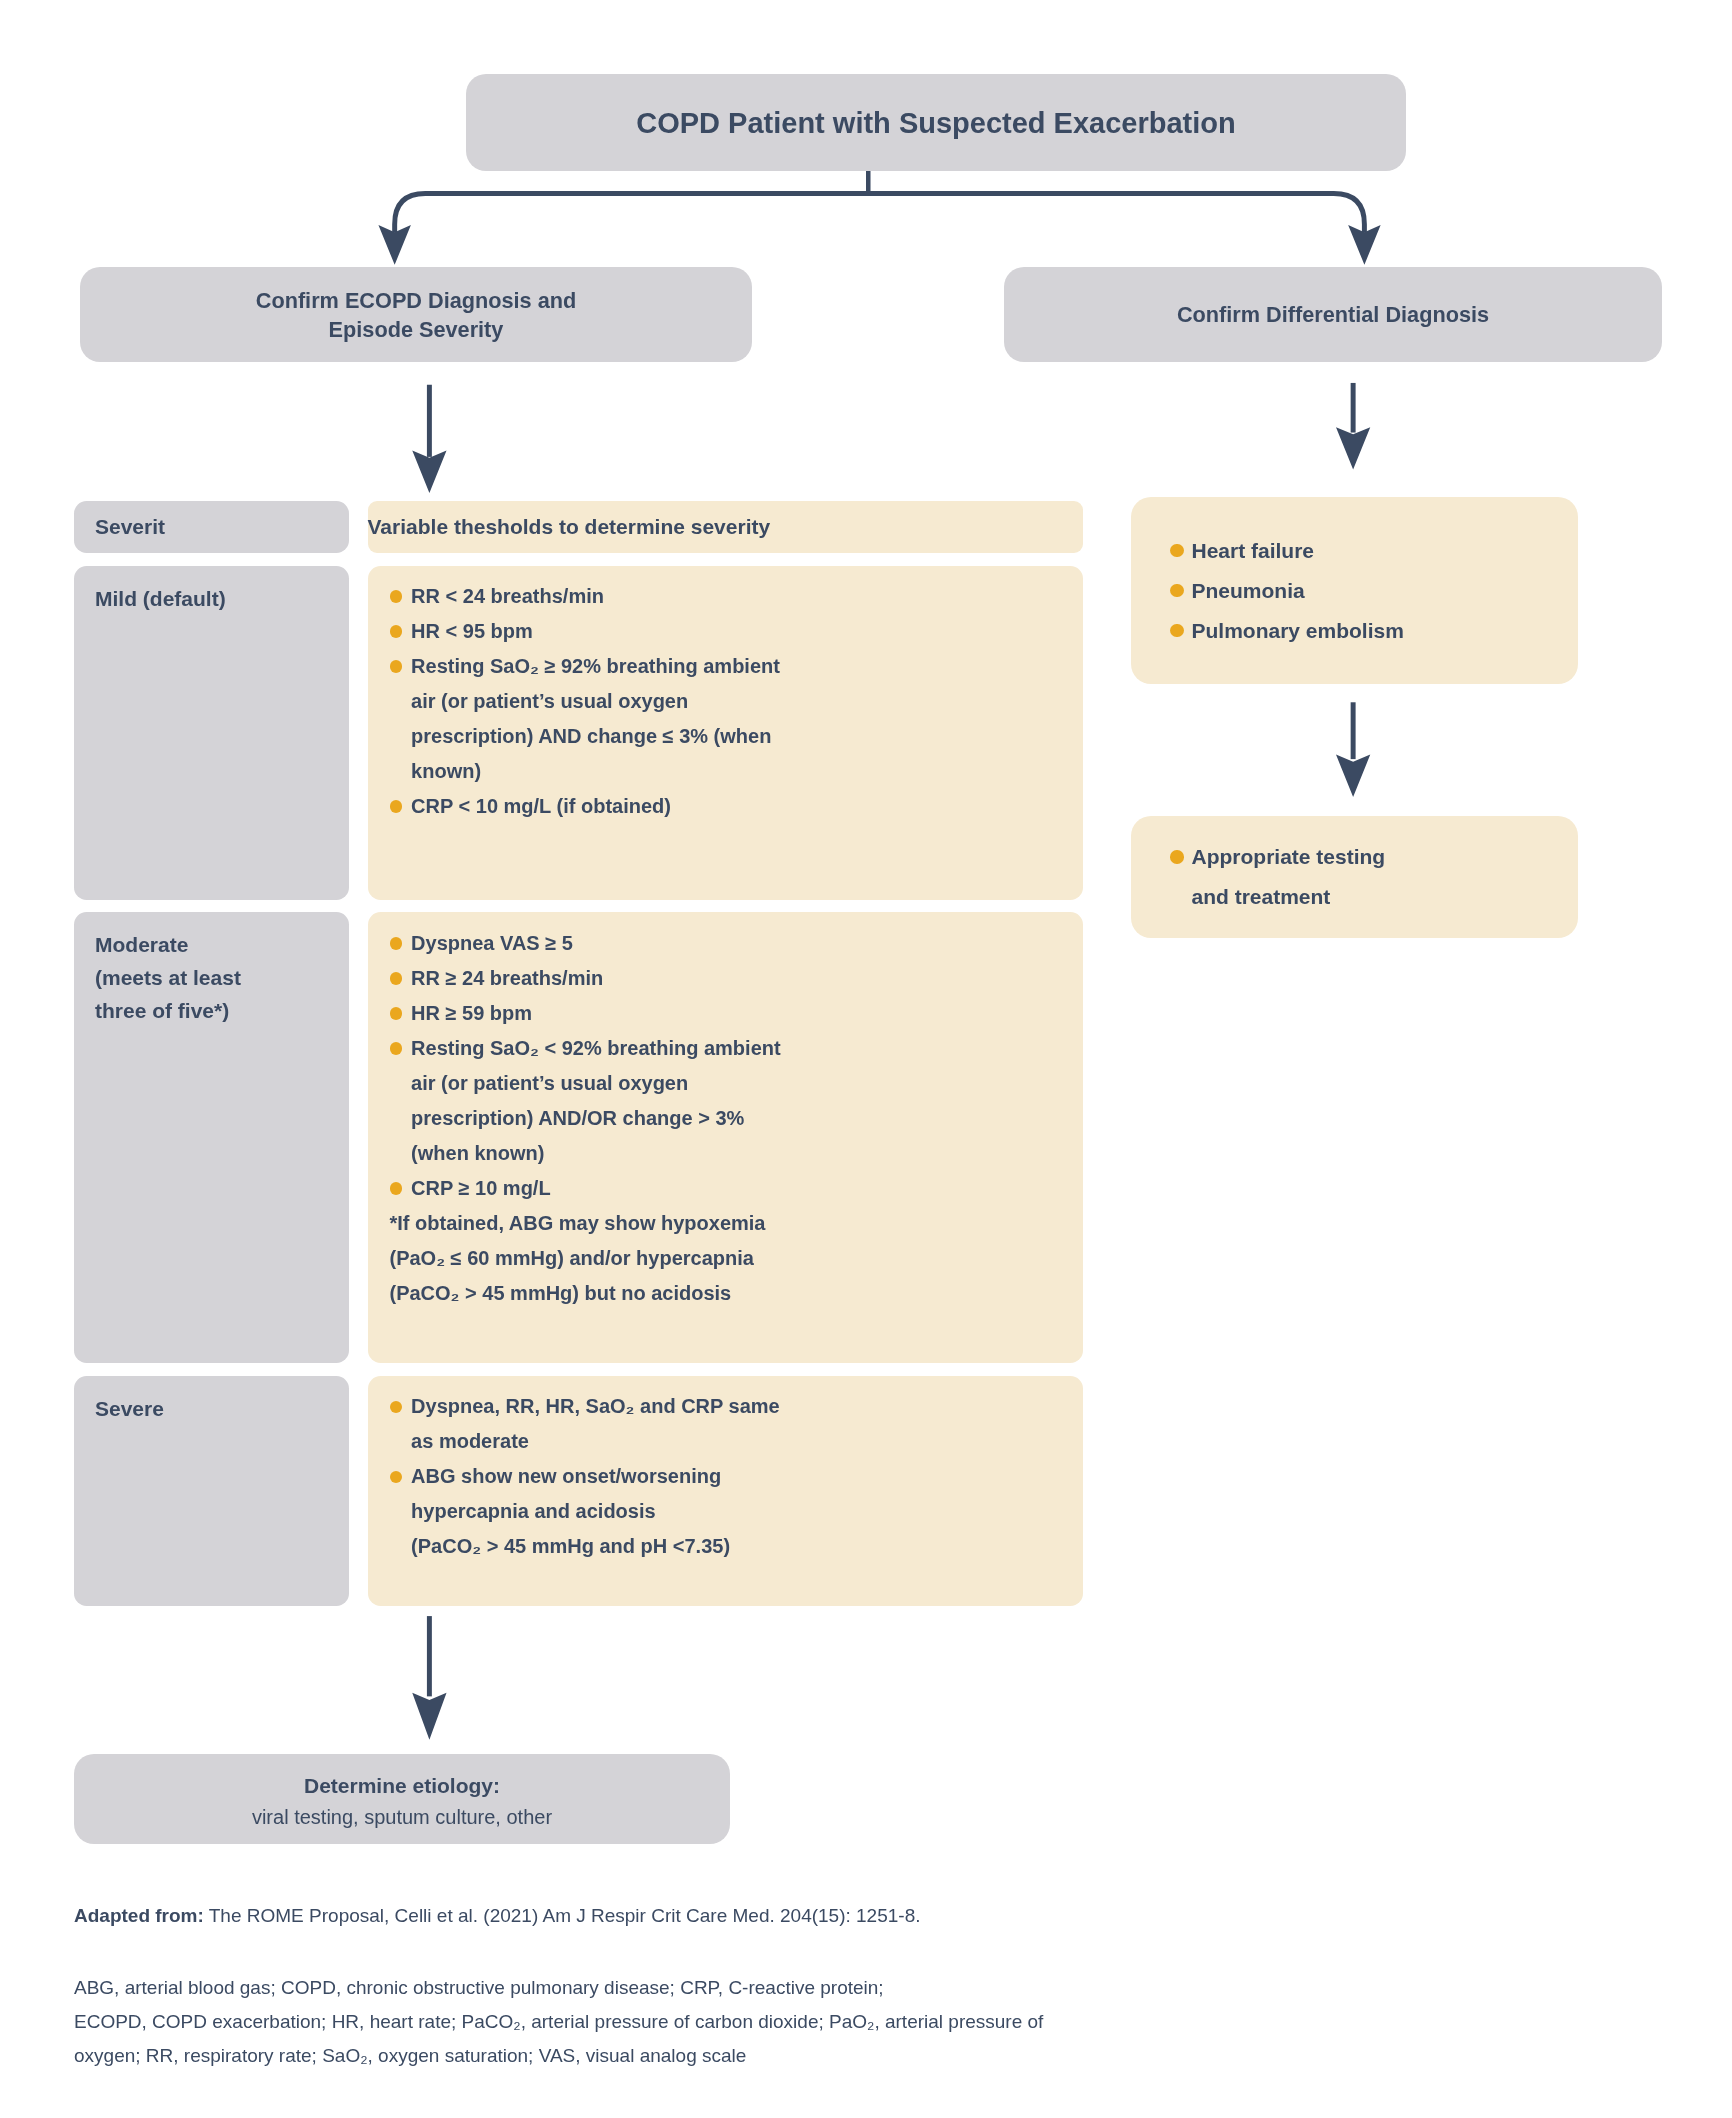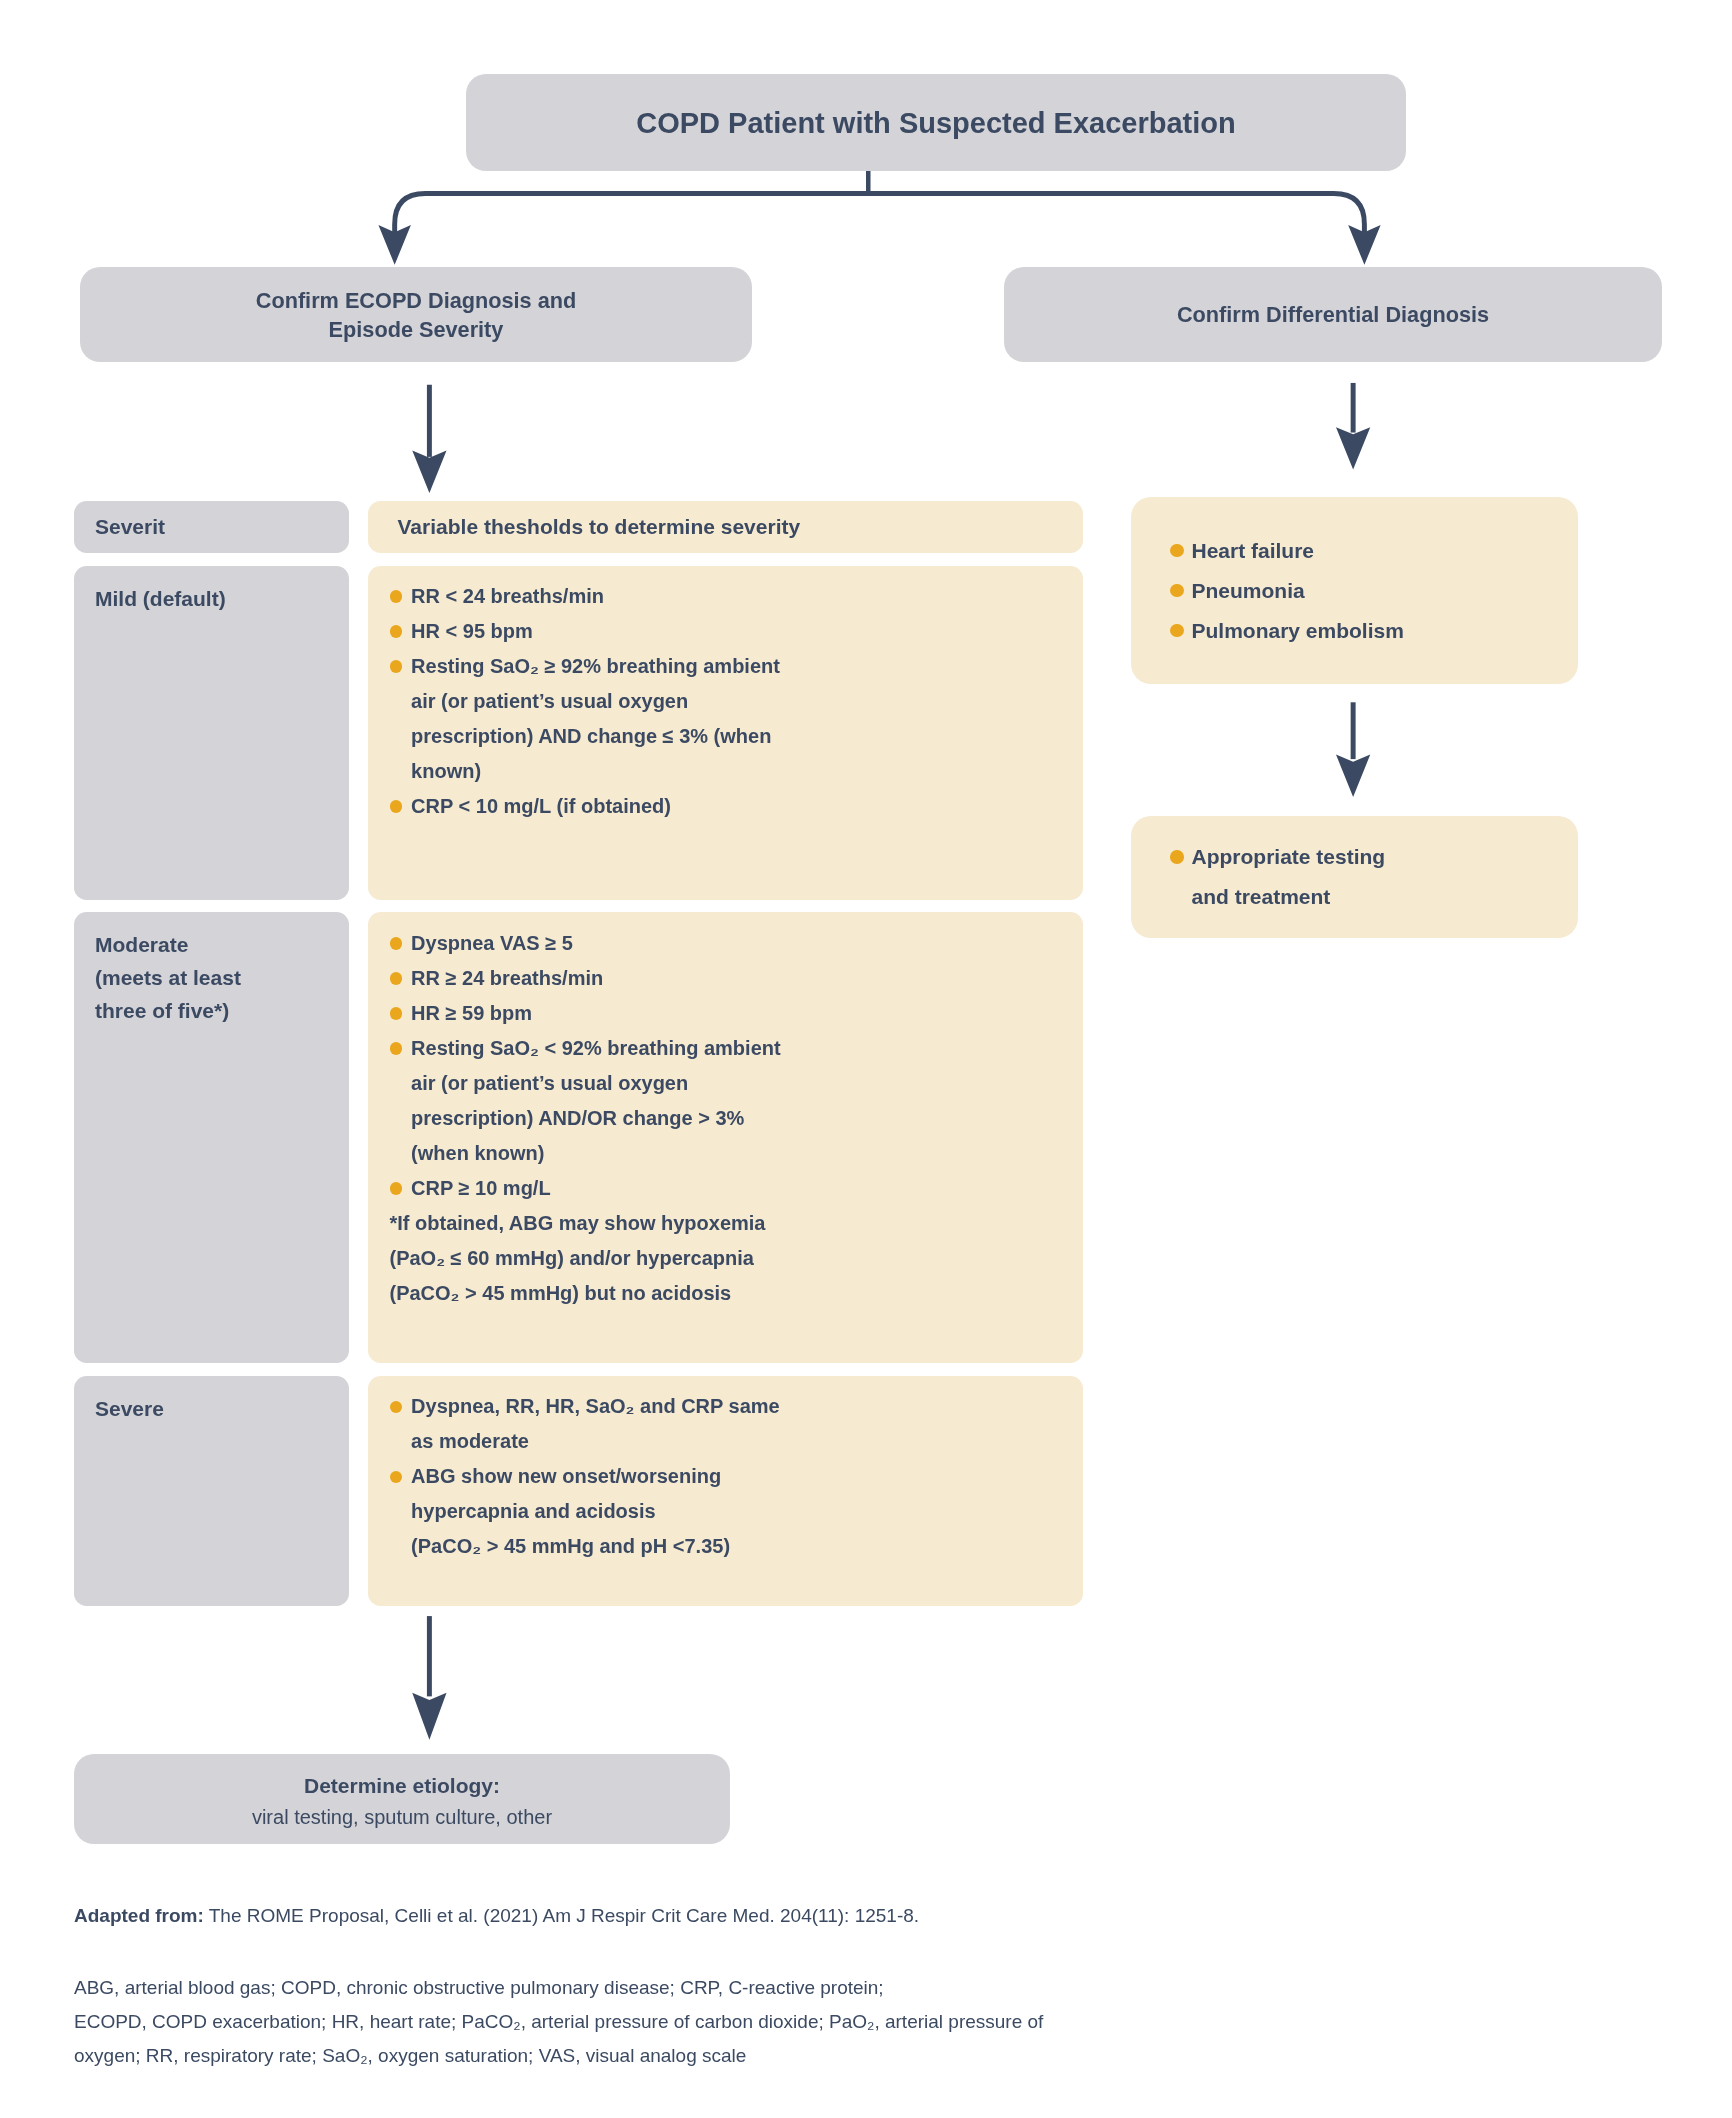--- a/index.html
+++ b/index.html
@@ -21,21 +21,21 @@
   .node-right{left:1004px; top:267px; width:658px; height:95px; font-size:21.7px; line-height:29px;}
 
   
   .sev-table{position:absolute; left:74px; top:501px; width:1056px; z-index:2;
              display:grid; grid-template-columns:275px 715px; column-gap:18.5px; row-gap:12.6px;}
   .cell{border-radius:12.6px;}
   .cell.grey{background:var(--grey);}
   .cell.beige{background:var(--beige);}
   .th{display:flex; align-items:center; font-weight:700; font-size:21px; min-height:52px;}
   .th.grey{padding-left:21px;}
-  .th.beige{padding-left:30px;}
+  .th.beige{border-radius:9px;}
   .label-cell{padding:16px 12.6px 13.5px 21px; font-weight:700; font-size:21px; line-height:33px;
               white-space:pre-line;}
   .row-mild{min-height:334px;}
   .row-moderate{min-height:451px;}
   .row-severe{min-height:230px;}
   .content-cell{padding:13.5px 25px 13.5px 22px; font-weight:700; font-size:20px; line-height:35px;}
   .bullet{display:flex; align-items:flex-start;}
   .dot{flex:0 0 12.6px; width:12.6px; height:12.6px; border-radius:50%; background:var(--gold);
        margin-top:11.3px; margin-right:9px;}
   .btext{white-space:pre-line;}
@@ -206,20 +206,20 @@
         </div>
       </div>
   </div>
 
   <div class="node grey-box node-bottom">
     <span class="title">Determine etiology:</span>
     <span class="subtitle">viral testing, sputum culture, other</span>
   </div>
 
   <div class="footer">
-    <p class="adapted"><span class="b">Adapted from:</span><span> The ROME Proposal, Celli et al. (2021) Am J Respir Crit Care Med. 204(11): 1251-8.</span></p>
+    <p class="adapted"><span class="b">Adapted from:</span><span> The ROME Proposal, Celli et al. (2021) Am J Respir Crit Care Med. 204(15): 1251-8.</span></p>
     <p class="abbrev">ABG, arterial blood gas; COPD, chronic obstructive pulmonary disease; CRP, C-reactive protein;
 ECOPD, COPD exacerbation; HR, heart rate; PaCO₂, arterial pressure of carbon dioxide; PaO₂, arterial pressure of
 oxygen; RR, respiratory rate; SaO₂, oxygen saturation; VAS, visual analog scale</p>
   </div>
 
 </div>
 
 
 </body></html>

